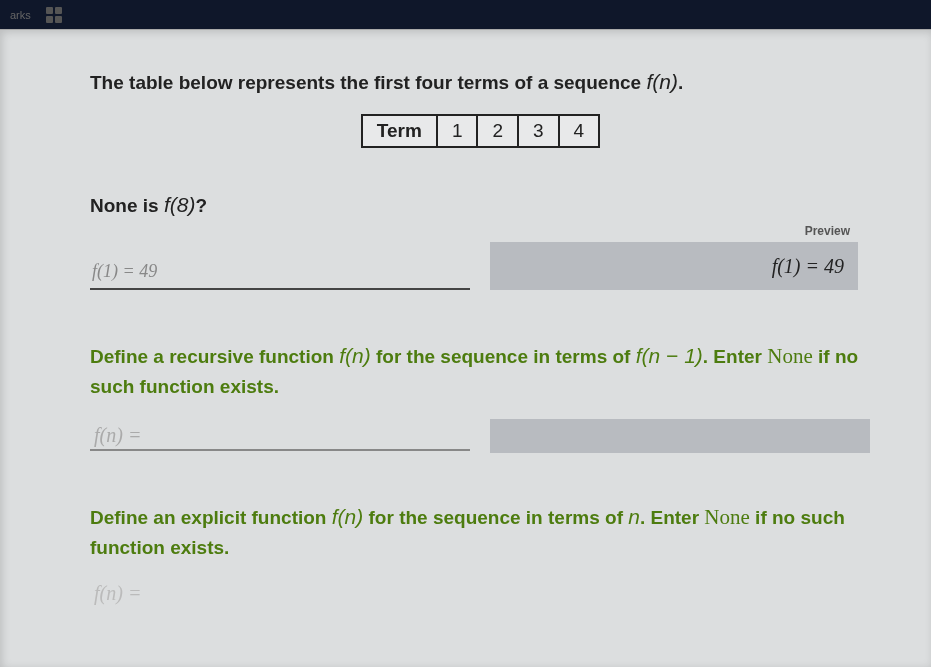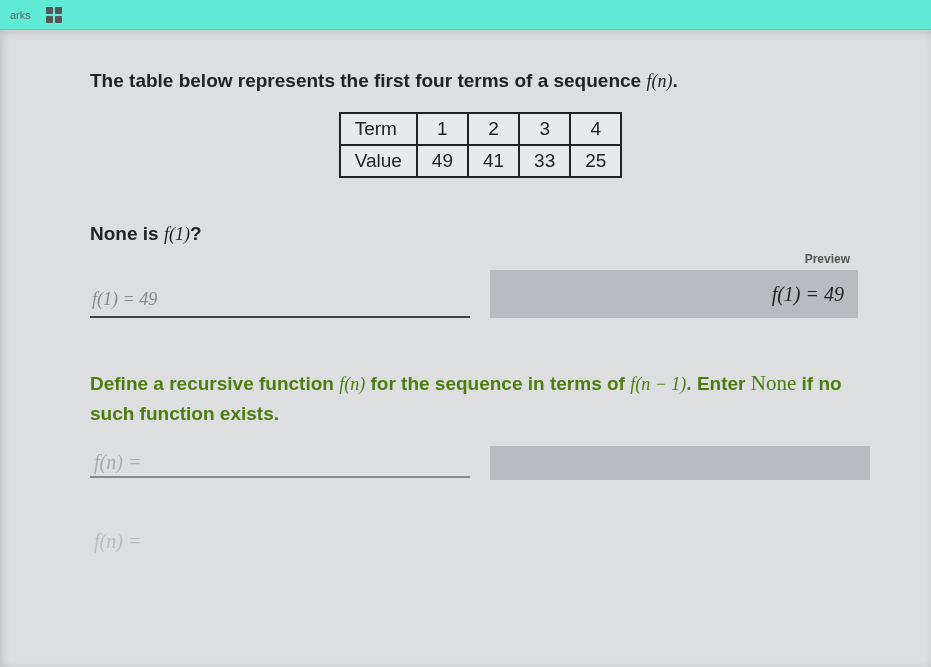--- a/index.html
+++ b/index.html
@@ -10,21 +10,21 @@
     body {
       font-family: Arial, Helvetica, sans-serif;
       background: #c8cacb;
       width: 931px;
       height: 667px;
       overflow: hidden;
       position: relative;
     }
     .top-bar {
       height: 30px;
-      background: #5eead4;
+      background: #0f172a;
       border-bottom: 1px solid #aaa;
       display: flex;
       align-items: center;
       padding-left: 10px;
       gap: 15px;
     }
     .top-label {
       font-size: 11px;
       color: #666;
     }
@@ -47,38 +47,38 @@
       box-shadow: inset 2px 2px 8px rgba(0,0,0,0.15);
     }
     .problem-text {
       font-size: 19px;
       color: #222;
       font-weight: bold;
       margin-bottom: 20px;
     }
     .math-fn {
       font-style: italic;
-      font-family: Liberation Serif, serif;
-      font-size: 18px;
+      font-family: Liberation Sans, sans-serif;
+      font-size: 21px;
       font-weight: normal;
     }
     .sequence-table {
       border-collapse: collapse;
       margin: 0 auto 45px auto;
       background: #e8e9ea;
     }
     .sequence-table td, .sequence-table th {
       border: 2px solid #222;
       padding: 4px 14px;
       text-align: center;
       font-size: 19px;
       color: #222;
     }
     .sequence-table .row-label {
-      font-weight: normal;
+      font-weight: bold;
       text-align: left;
     }
     .question-text {
       font-size: 19px;
       font-weight: bold;
       color: #222;
       margin-bottom: 25px;
     }
     .answer-row {
       display: flex;
@@ -182,32 +182,25 @@
 
   <table class="sequence-table">
     <tbody>
         <tr>
       <td class="row-label">Term</td>
       <td>1</td>
       <td>2</td>
       <td>3</td>
       <td>4</td>
     </tr>
-    <tr>
-      <td class="row-label">Value</td>
-      <td>49</td>
-      <td>41</td>
-      <td>33</td>
-      <td>25</td>
-    </tr>
   </tbody>
     </table>
 
   <p class="question-text">
-    <span>None is </span><span class="math-fn">f(1)</span><span>?</span>
+    <span>None is </span><span class="math-fn">f(8)</span><span>?</span>
   </p>
 
   <div class="answer-row">
     <div class="answer-input-wrap">
       <input type="text" class="answer-input" value="f(1) = 49" style="">
     </div>
     <div class="preview-box">
       <span class="preview-label">Preview</span>
       <span class="preview-content">f(1) = 49</span>
     </div>
@@ -215,18 +208,21 @@
 
   <p class="section-text">
     <span>Define a recursive function </span><span class="math-fn">f(n)</span><span> for the sequence in terms of </span><span class="math-fn">f(n − 1)</span><span>. Enter </span><span class="none-word">None</span><span> if no such function exists.</span>
   </p>
 
   <div class="input-line">
     <div class="input-prefix">f(n) =</div>
     <div class="empty-preview"></div>
   </div>
 
+  <p class="section-text">
+    <span>Define an explicit function </span><span class="math-fn">f(n)</span><span> for the sequence in terms of </span><span class="math-fn">n</span><span>. Enter </span><span class="none-word">None</span><span> if no such function exists.</span>
+  </p>
 
   <div class="input-line" style="margin-bottom:0">
     <div class="input-prefix" style="border-bottom:none;color:#bbb">f(n) =</div>
   </div>
 
 </div>
 
 </body></html>

